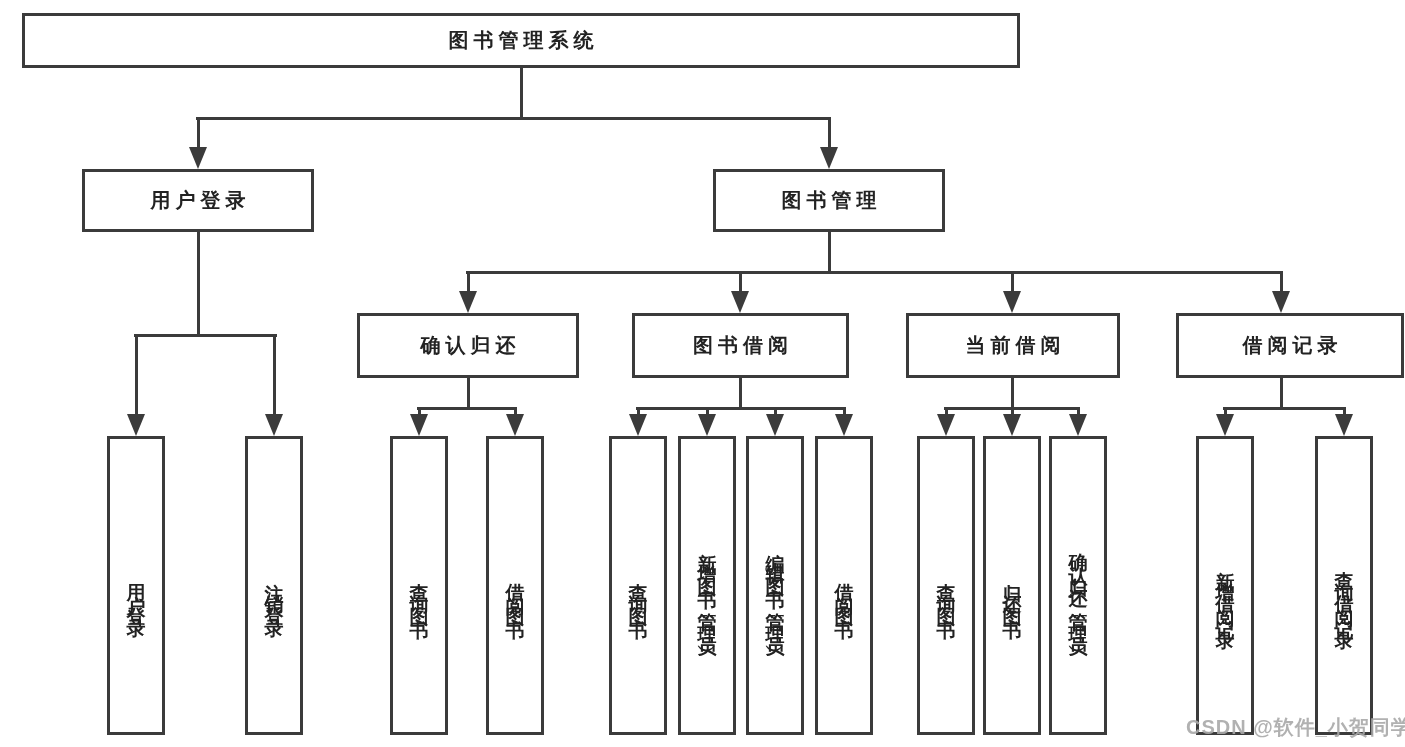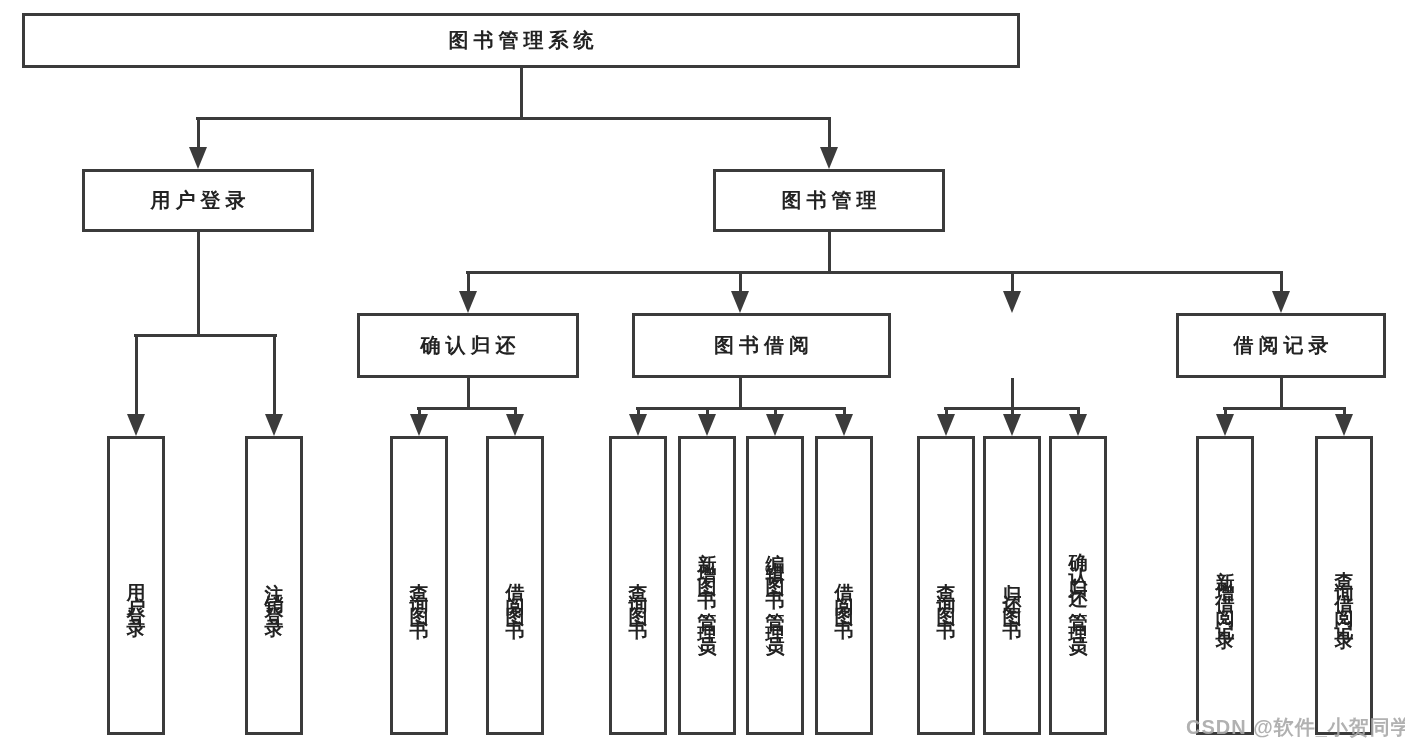--- a/index.html
+++ b/index.html
@@ -96,24 +96,27 @@
   <div class="vl" style="left:1011px; top:271px; height:22px;"></div>
   <div class="vl" style="left:1280px; top:271px; height:22px;"></div>
   <div class="arrow" style="left:459px; top:291px;"></div>
   <div class="arrow" style="left:731px; top:291px;"></div>
   <div class="arrow" style="left:1003px; top:291px;"></div>
   <div class="arrow" style="left:1272px; top:291px;"></div>
 
   <div class="box" style="left:357px; top:313px; width:222px; height:65px;">
     <span class="hlabel">确认归还</span>
   </div>
-  <div class="box" style="left:632px; top:313px; width:259px; height:65px;">
+  <div class="box" style="left:632px; top:313px; width:217px; height:65px;">
     <span class="hlabel">图书借阅</span>
   </div>
-  <div class="box" style="left:1176px; top:313px; width:210px; height:65px;">
+  <div class="box" style="left:906px; top:313px; width:214px; height:65px;">
+    <span class="hlabel">当前借阅</span>
+  </div>
+  <div class="box" style="left:1176px; top:313px; width:228px; height:65px;">
     <span class="hlabel">借阅记录</span>
   </div>
 
   <div class="vl" style="left:467px; top:378px; height:32px;"></div>
   <div class="hl" style="left:417px; top:407px; width:100px;"></div>
   <div class="vl" style="left:418px; top:407px; height:9px;"></div>
   <div class="vl" style="left:514px; top:407px; height:9px;"></div>
   <div class="arrow" style="left:410px; top:414px;"></div>
   <div class="arrow" style="left:506px; top:414px;"></div>
 

